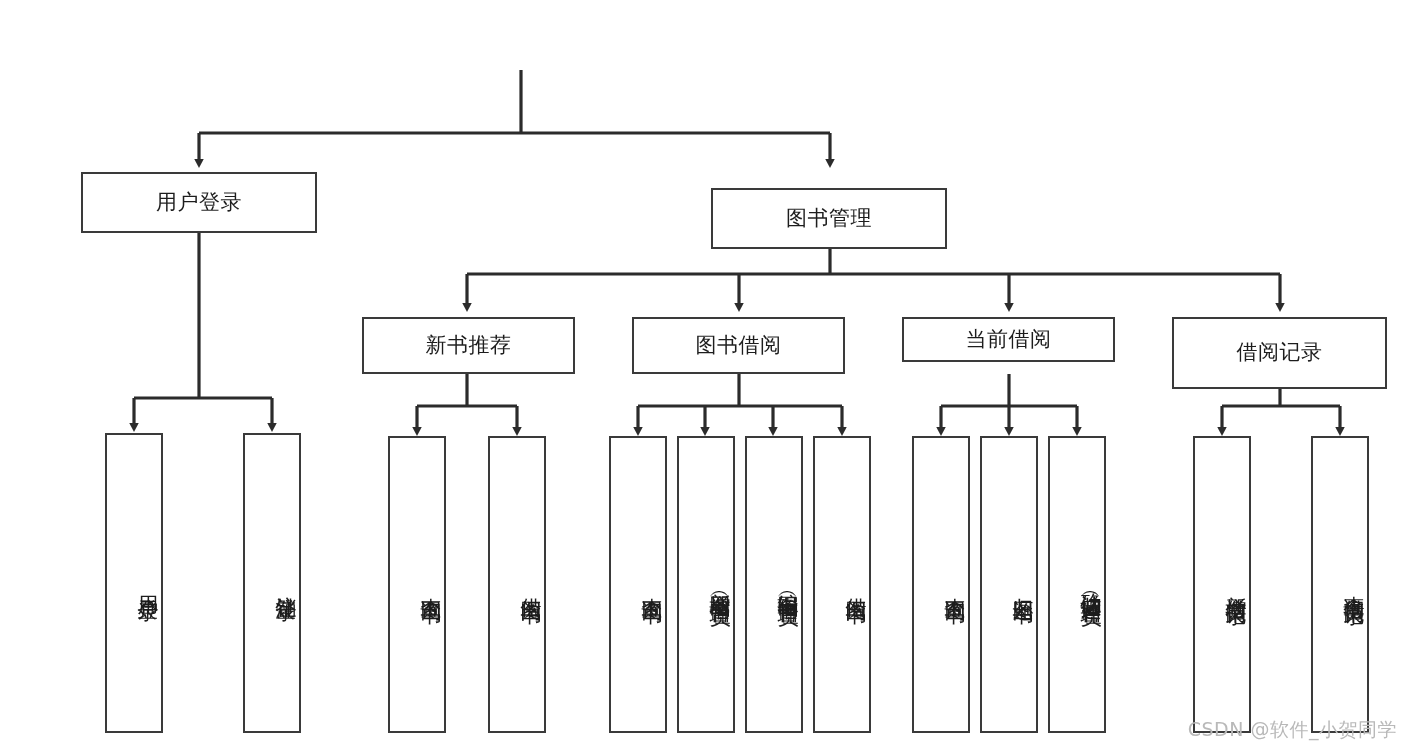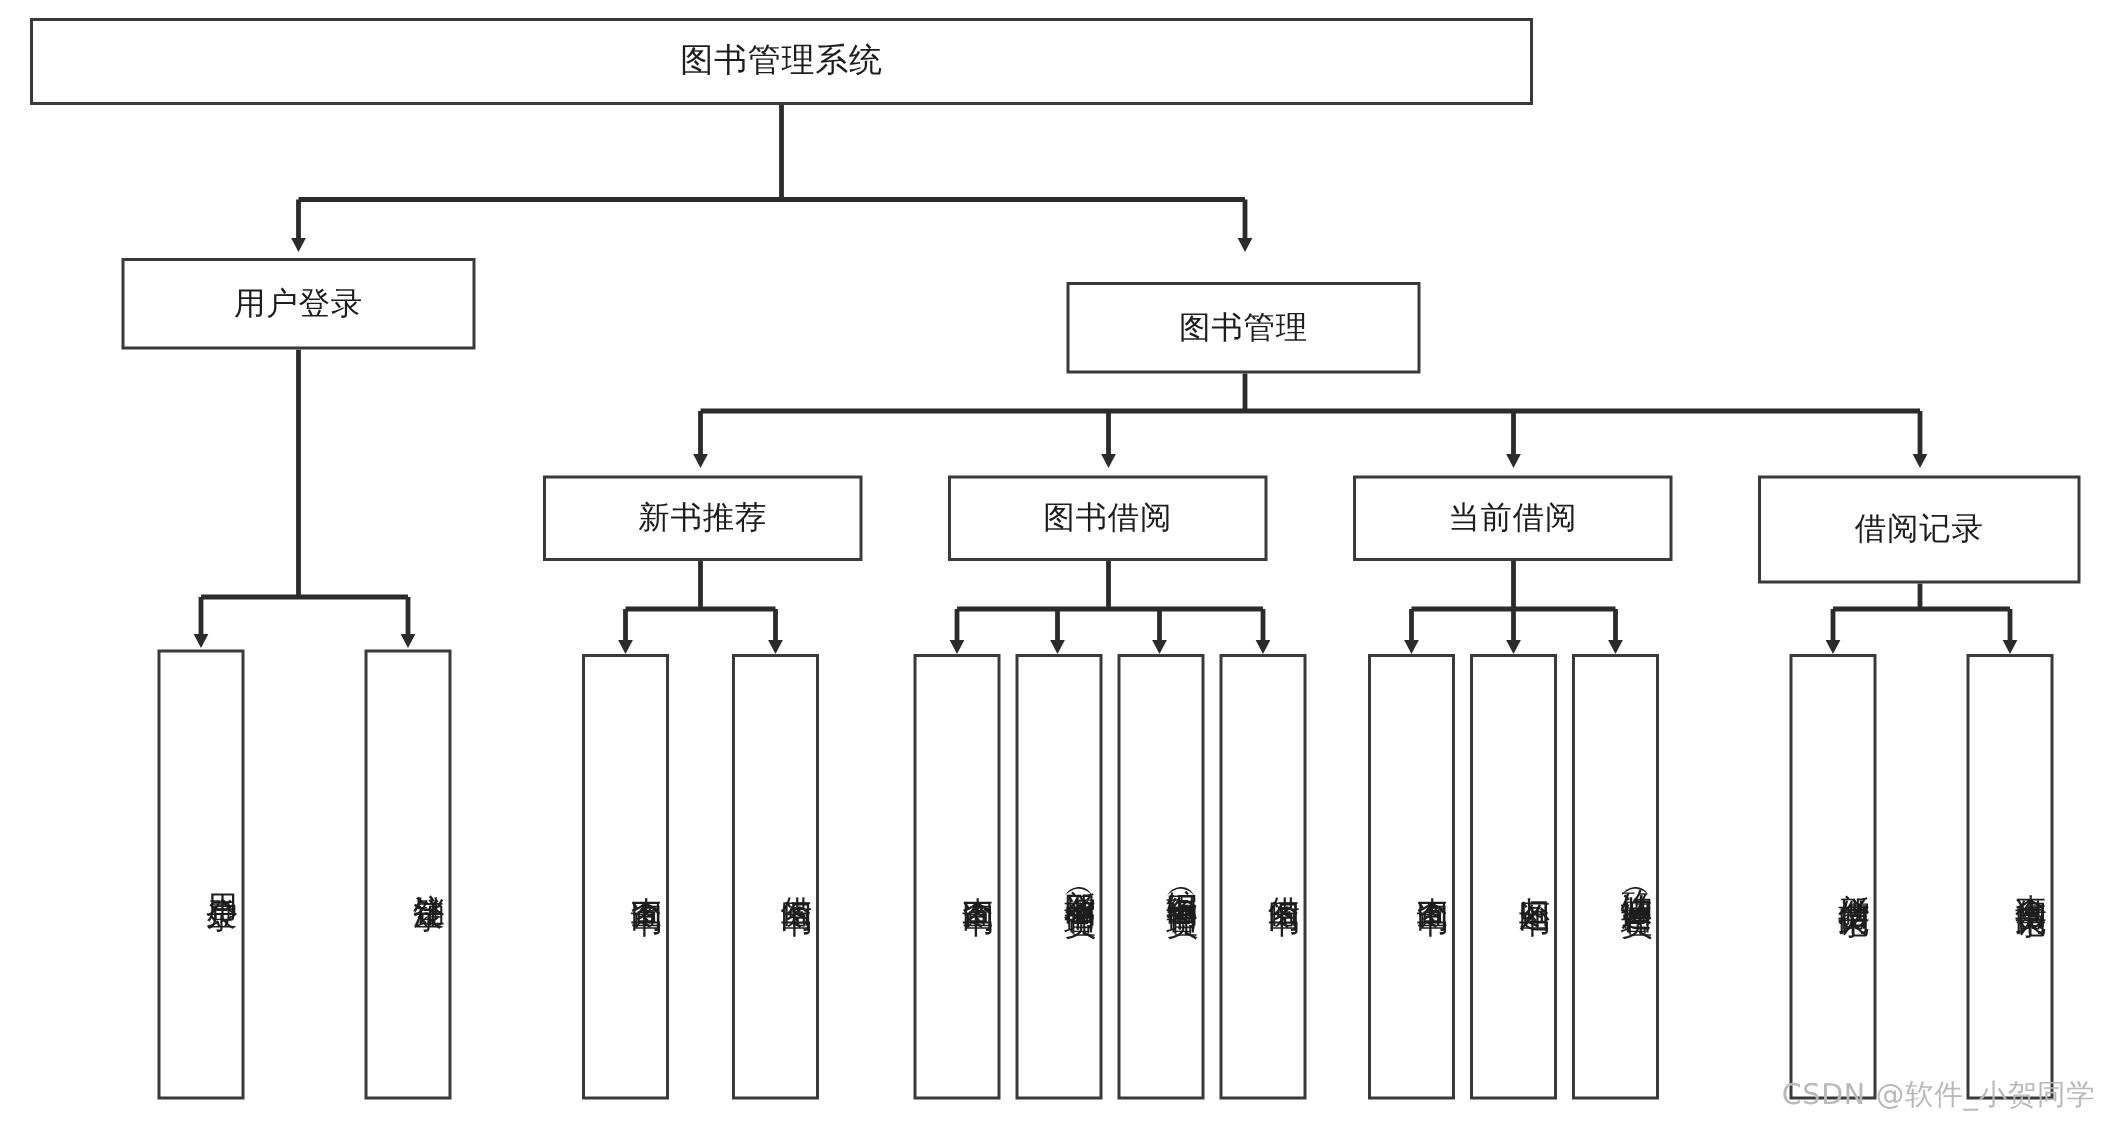--- a/index.html
+++ b/index.html
@@ -118,41 +118,38 @@
       <path d="M1009,406 L1009,428" marker-end="url(#arrow)"></path>
       <path d="M1077,406 L1077,428" marker-end="url(#arrow)"></path>
 
       <path d="M1280,374 L1280,406"></path>
       <path d="M1222,406 L1340,406"></path>
       <path d="M1222,406 L1222,428" marker-end="url(#arrow)"></path>
       <path d="M1340,406 L1340,428" marker-end="url(#arrow)"></path>
     </g>
   </svg>
 
-  <div class="node h root" style="left:20px; top:12px; width:1002px; height:58px;">
-    <span>图书管理系统</span>
-  </div>
 
   <div class="node h" style="left:81px; top:172px; width:236px; height:61px;">
     <span>用户登录</span>
   </div>
 
   <div class="node h" style="left:711px; top:188px; width:236px; height:61px;">
     <span>图书管理</span>
   </div>
 
   <div class="node h" style="left:362px; top:317px; width:213px; height:57px;">
     <span>新书推荐</span>
   </div>
 
   <div class="node h" style="left:632px; top:317px; width:213px; height:57px;">
     <span>图书借阅</span>
   </div>
 
-  <div class="node h" style="left:902px; top:317px; width:213px; height:57px;text-align:right;">
+  <div class="node h" style="left:902px; top:317px; width:213px; height:45px;text-align:right;">
     <span>当前借阅</span>
   </div>
 
   <div class="node h" style="left:1172px; top:317px; width:215px; height:72px;align-items:center;">
     <span>借阅记录</span>
   </div>
 
   <div class="node v" style="left:105px; top:433px; width:58px; height:300px;">
     <span class="vtext">用户登录</span>
   </div>

